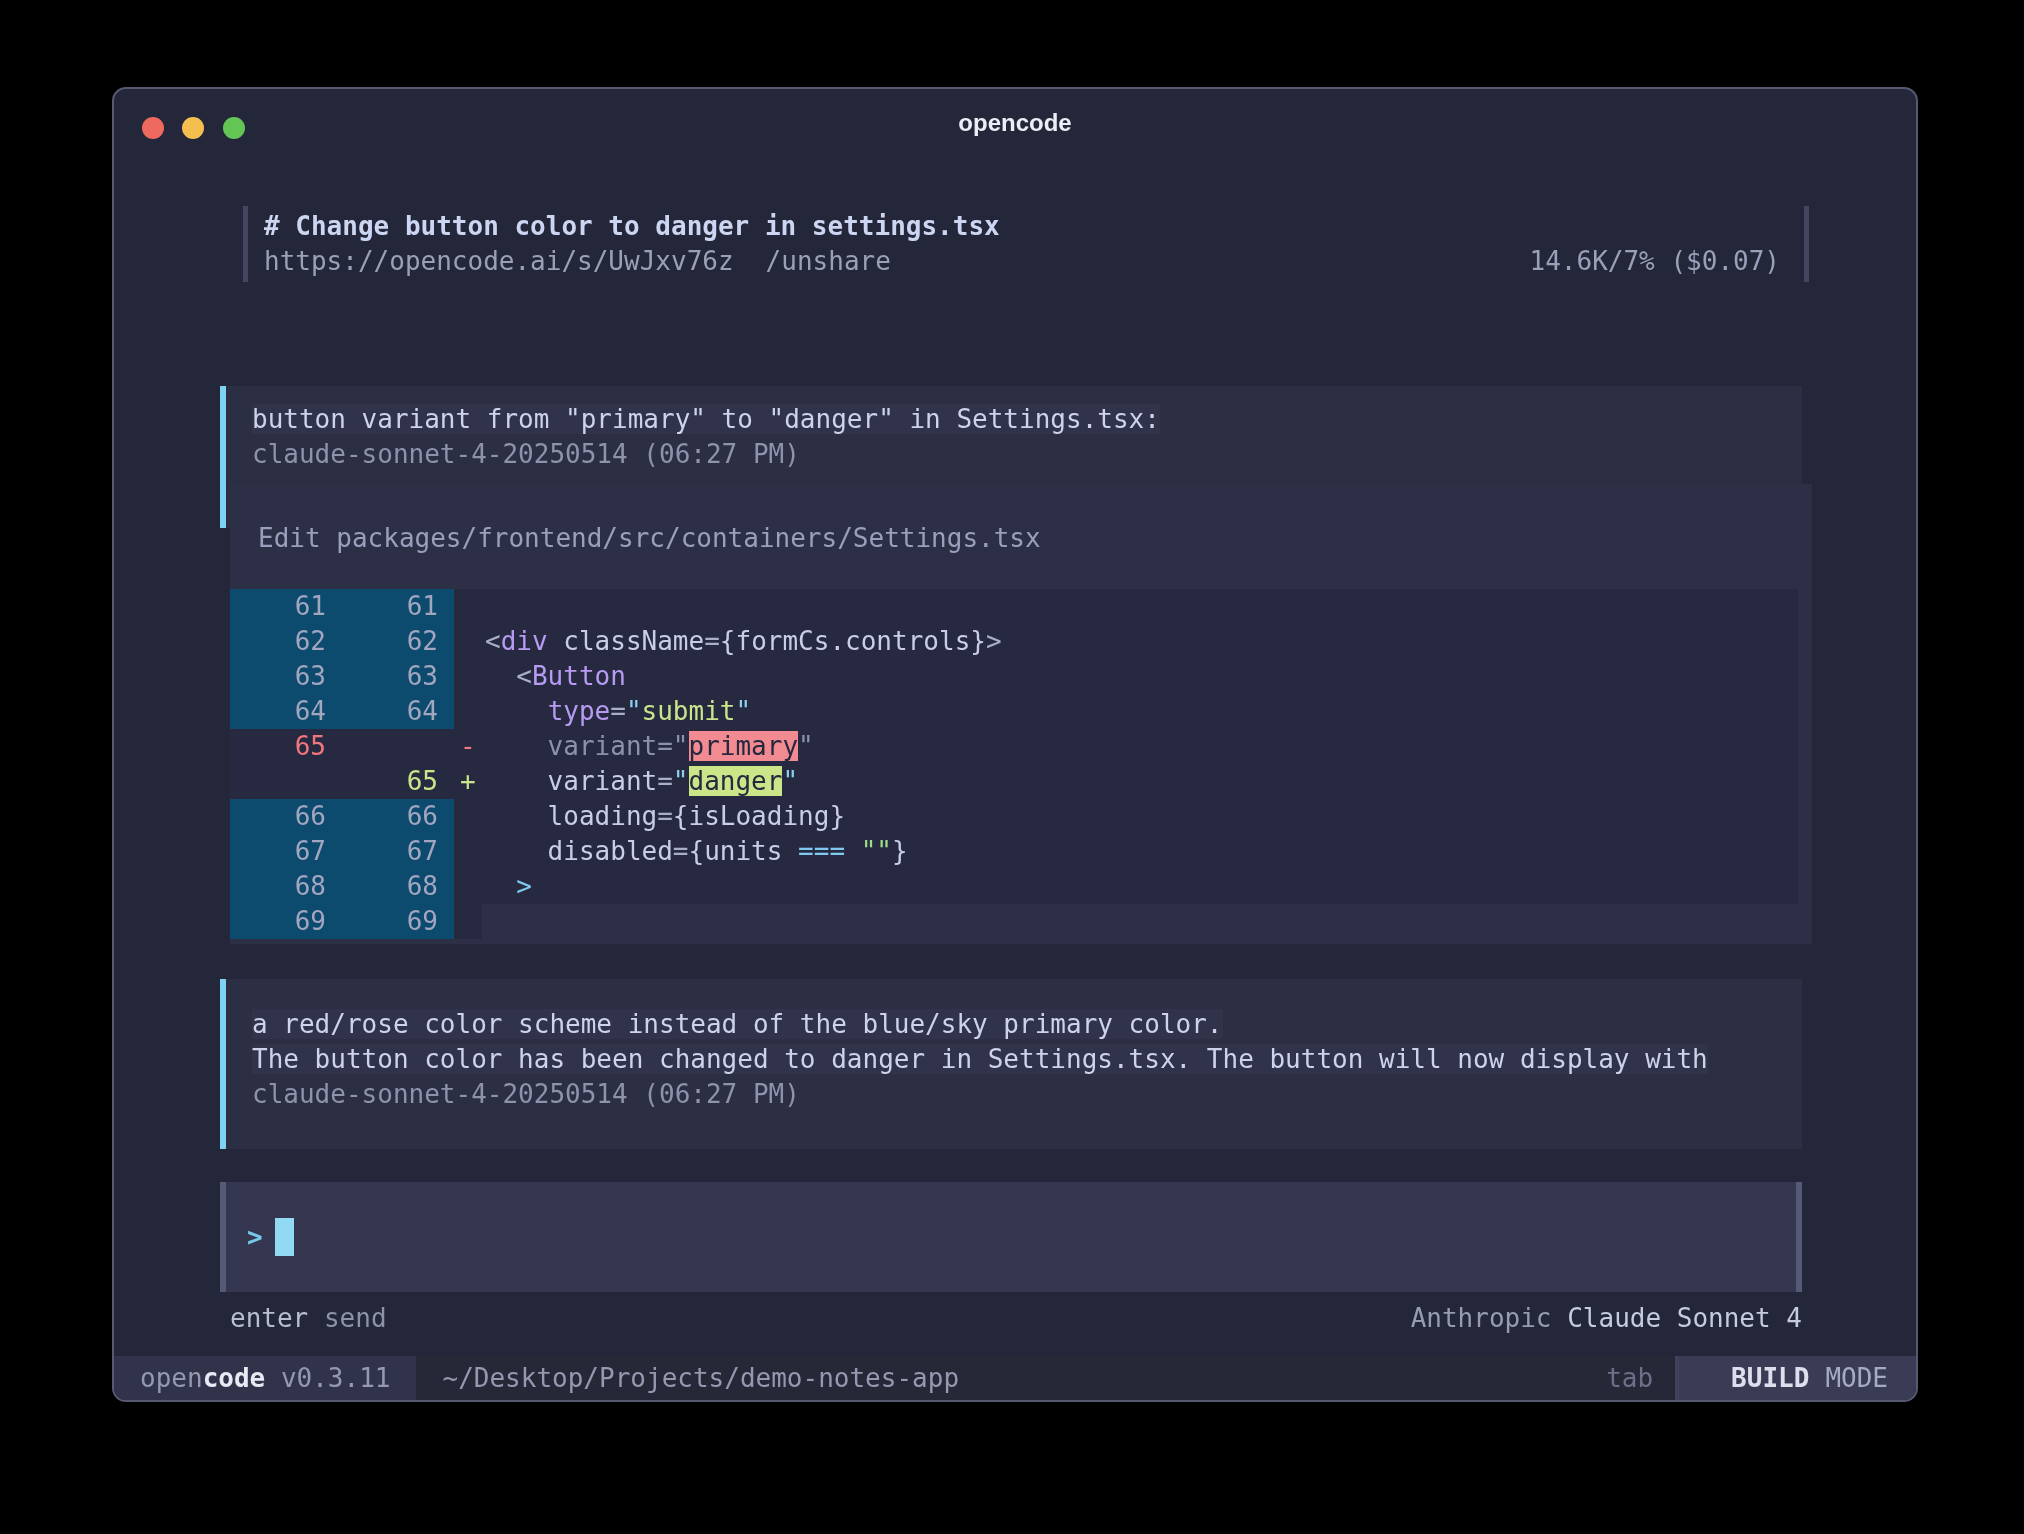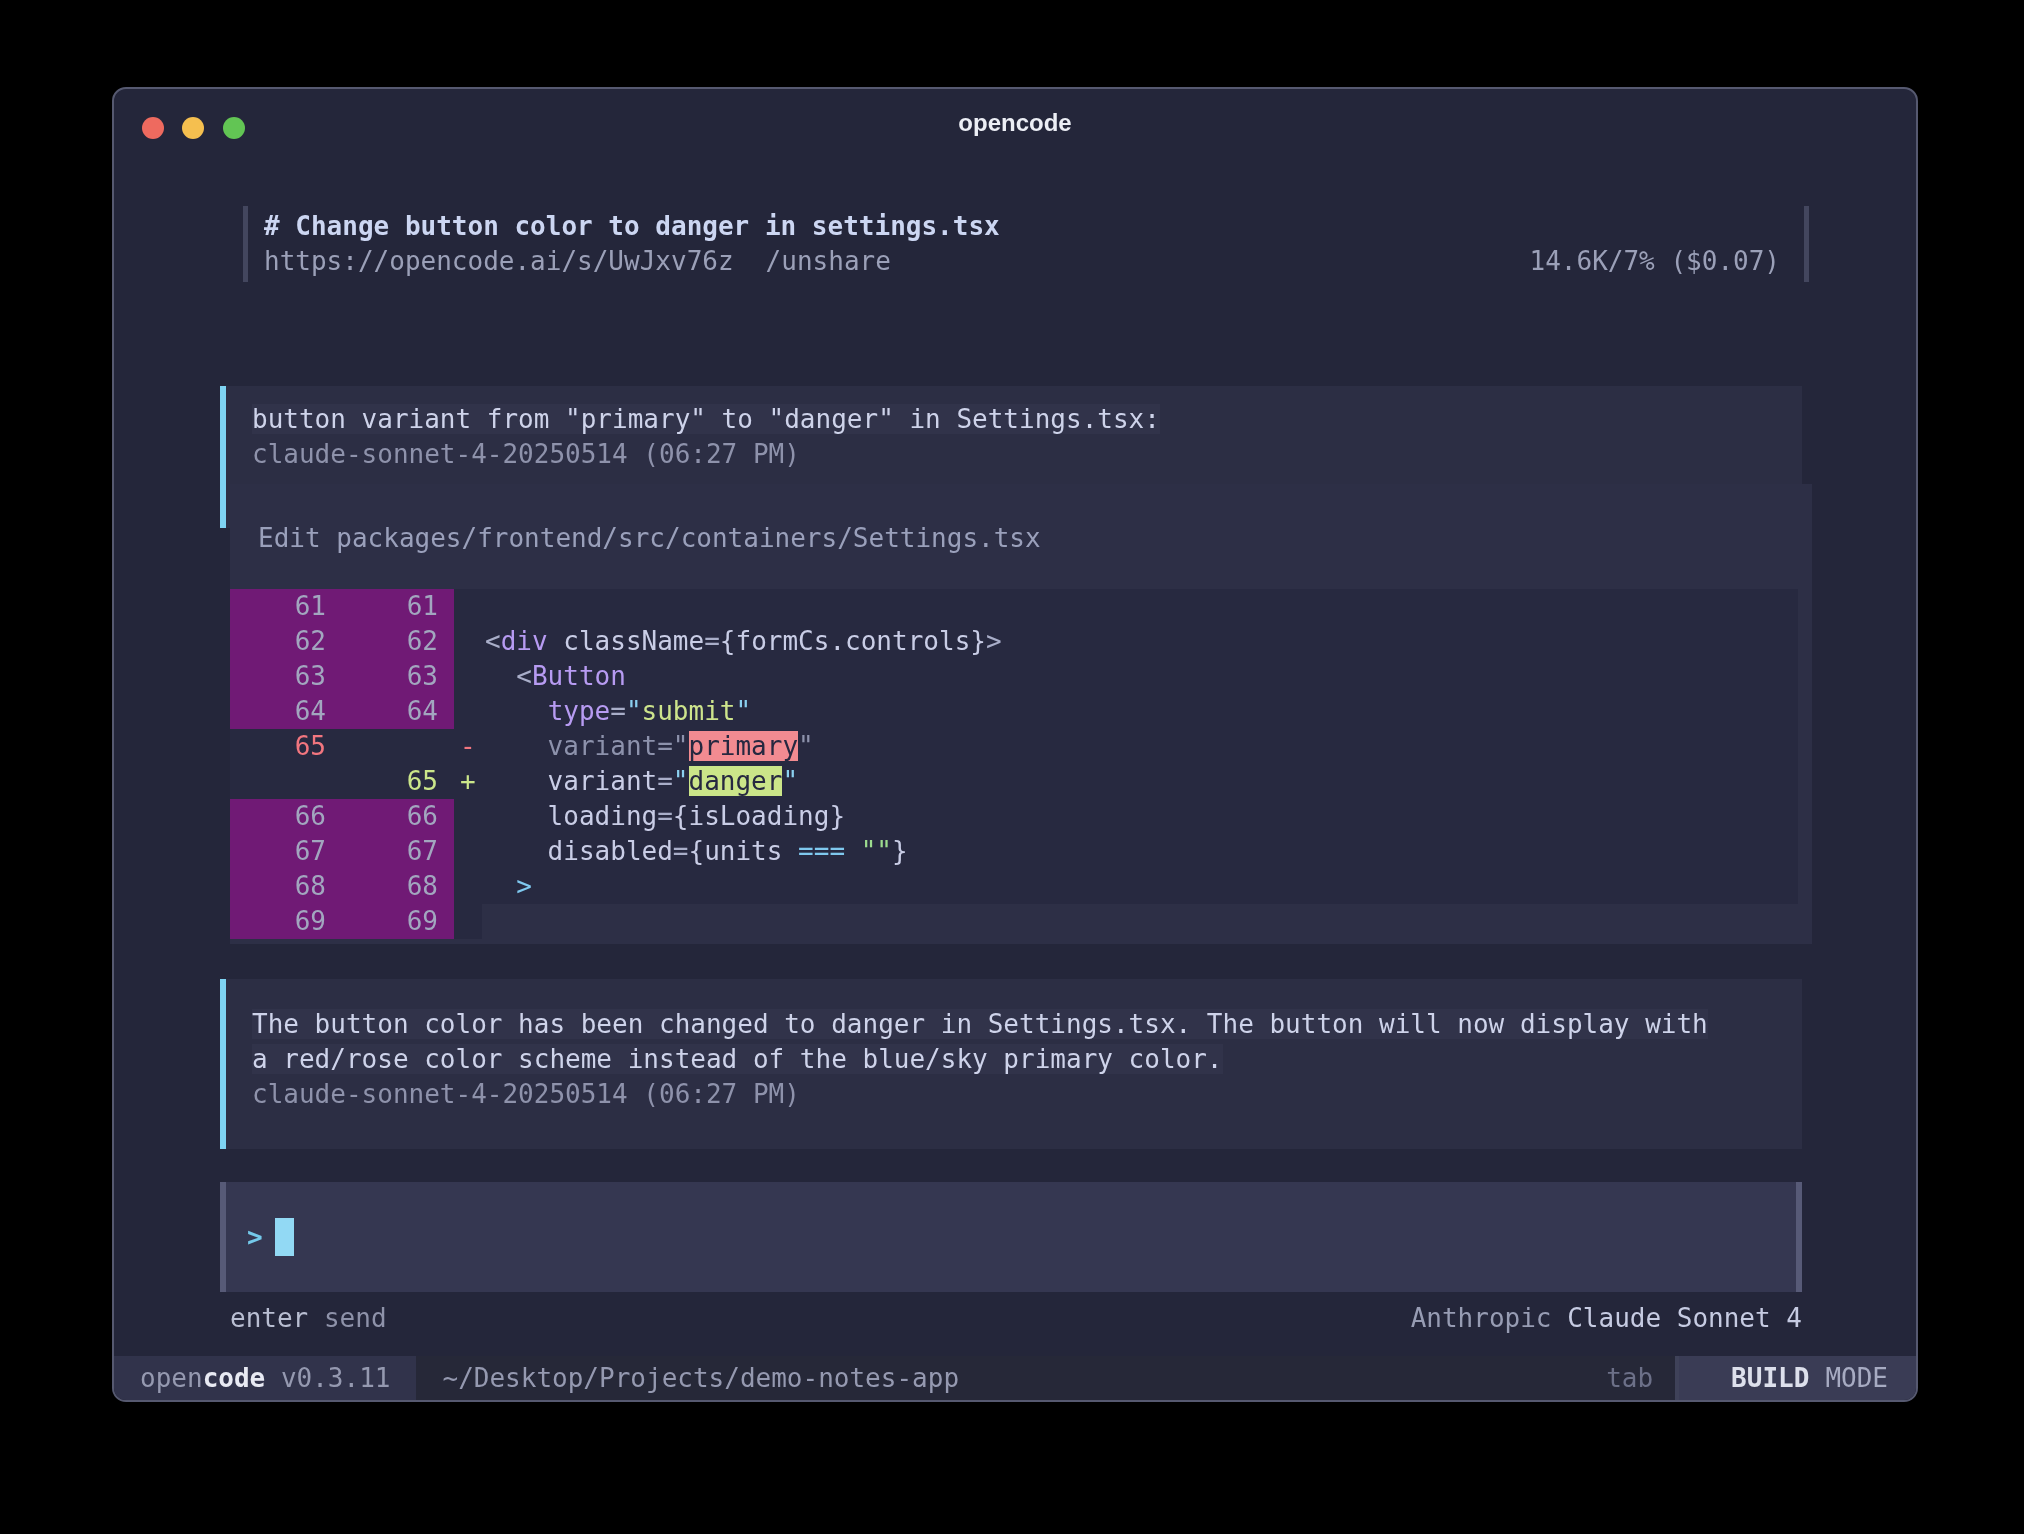--- a/index.html
+++ b/index.html
@@ -27,21 +27,21 @@
   .msg { position:absolute; left:106px; width:1582px; background:#2c2e44; border-left:6px solid #7ed3f2; padding:16px 0 0 26px; }
   .msg-line { font-size:26px; line-height:35px; color:#ced3ea; white-space:pre; }
   .msg-line > span { background:#31334a; }
   .msg-meta { font-size:26px; line-height:35px; color:#8e92ab; white-space:pre; }
   
   .edit-block { position:absolute; left:116px; top:395px; width:1582px; height:460px; background:#2d2f46; }
   .edit-header { position:absolute; left:28px; top:38px; font-size:26px; line-height:32px; color:#9aa0bb; white-space:pre; }
   .diff { position:absolute; left:0; top:105px; width:1568px; }
   .diff-row { display:flex; height:35px; }
   .dcell { font-size:26px; line-height:35px; white-space:pre; }
-  .dnum { width:112px; text-align:right; padding-right:16px; background:#701a75; color:#a2a6bf; }
+  .dnum { width:112px; text-align:right; padding-right:16px; background:#0c4a6e; color:#a2a6bf; }
   .dmark { width:28px; padding-left:6px; background:#272940; }
   .dcode { flex:1; background:#272940; padding-left:3px; }
   .diff-row.changed .dnum { background:#272940; }
   
   .prompt { position:absolute; left:106px; top:1093px; width:1582px; height:110px; background:#353751;
     border-left:6px solid #575a77; border-right:6px solid #575a77; display:flex; align-items:center; padding-left:21px; }
   .caret { font-size:26px; font-weight:bold; color:#74c9ea; }
   .cursor { display:inline-block; width:19px; height:38px; background:#92d9f4; margin-left:12px; }
   
   .hint-row { position:absolute; left:116px; top:1212px; width:1572px; display:flex; justify-content:space-between;
@@ -144,22 +144,22 @@
         </div>
         <div class="diff-row">
           <div class="dcell dnum">69</div>
           <div class="dcell dnum">69</div>
           <div class="dcell dmark" style="color: rgb(203, 230, 138);"></div>
         </div>
       </div>
   </div>
 
   <div class="msg" id="msg-1" style="top:890px; height:170px; padding-top:28px;">
+      <div class="msg-line"><span>a red/rose color scheme instead of the blue/sky primary color.</span></div>
       <div class="msg-line"><span>The button color has been changed to danger in Settings.tsx. The button will now display with</span></div>
-      <div class="msg-line"><span>a red/rose color scheme instead of the blue/sky primary color.</span></div>
       <div class="msg-meta">claude-sonnet-4-20250514 (06:27 PM)</div>
     </div>
 
   <div class="prompt">
     <span class="caret">&gt;</span>
     <span class="cursor"></span>
   </div>
 
   <div class="hint-row">
     <div><span class="hint-key">enter</span><span class="hint-act"> send</span></div>

